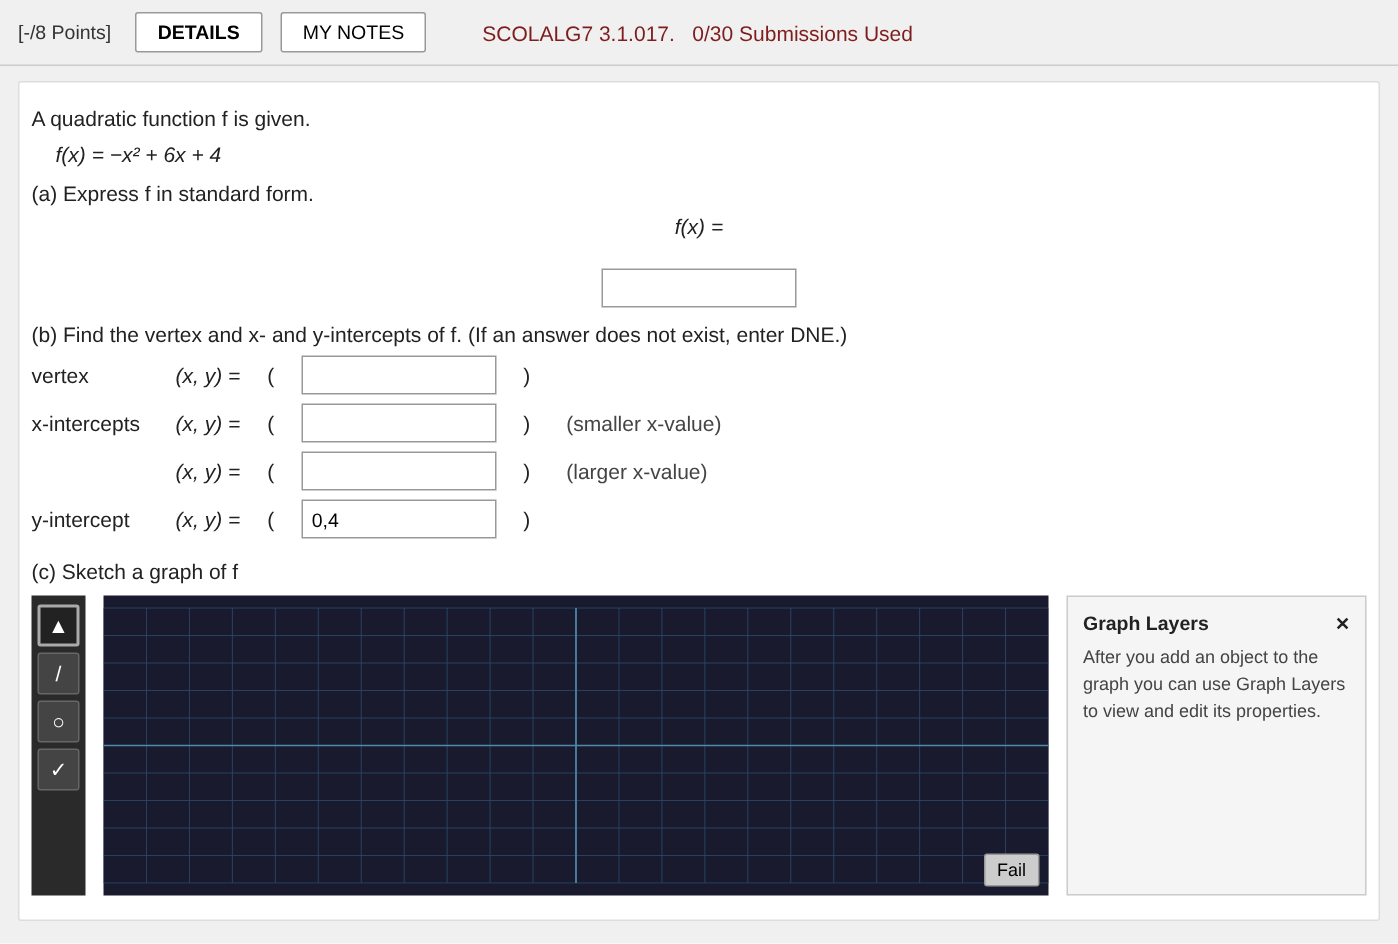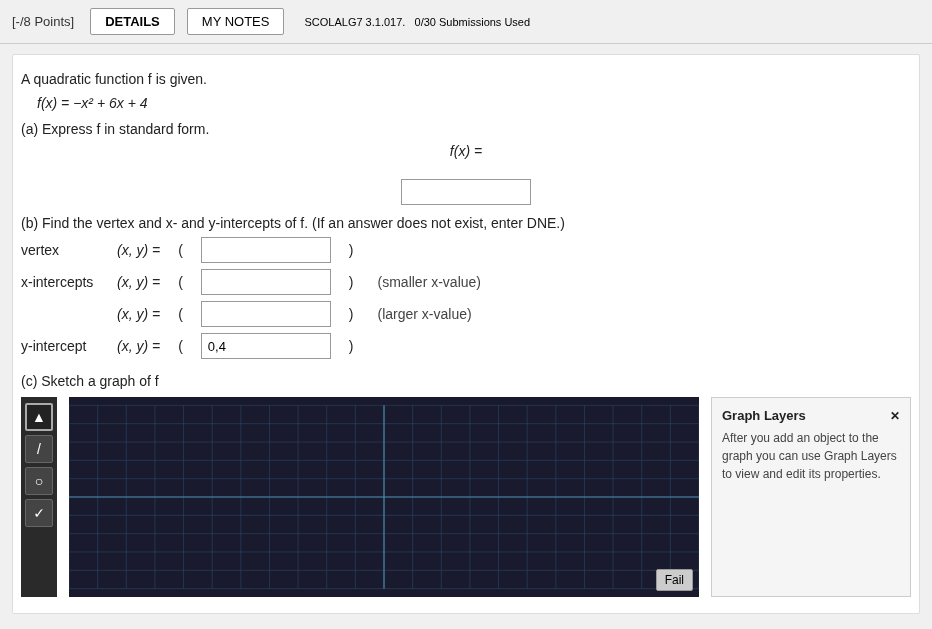--- a/index.html
+++ b/index.html
@@ -28,23 +28,23 @@
       background: #fff;
       font-size: 13px;
       cursor: pointer;
       border-radius: 2px;
     }
     .top-bar button.active {
       background: #fff;
       font-weight: bold;
     }
     .top-bar .course-info {
-      margin-left: 8px;
-      font-size: 11px;
-      color: #000000;
+      margin-left: 25px;
+      font-size: 14px;
+      color: #7f1d1d;
     }
     .main-content {
       background: #fff;
       margin: 10px 12px;
       padding: 16px 8px;
       border: 1px solid #ddd;
       border-radius: 2px;
     }
     .problem-title {
       font-size: 14px;

